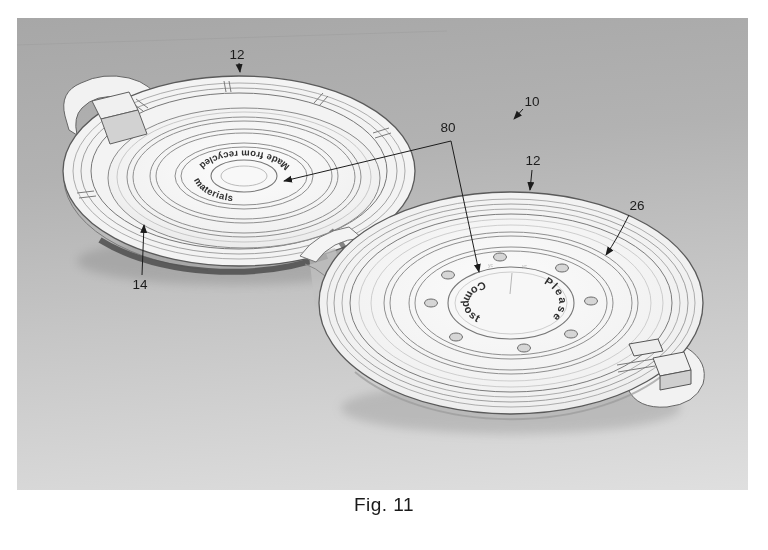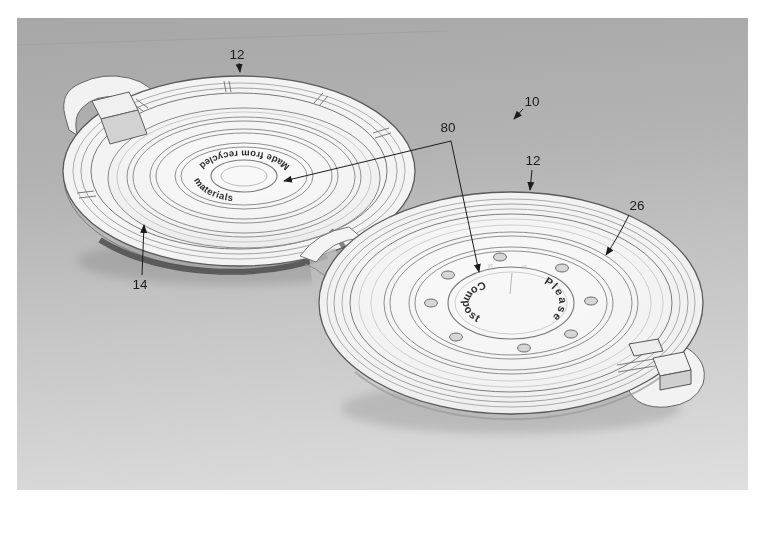--- a/index.html
+++ b/index.html
@@ -177,13 +177,14 @@
         <text class="ref" x="431" y="114" text-anchor="middle">80</text>
         <path class="ln" d="M434,123 L267,163" marker-end="url(#arw)"></path>
         <path class="ln" d="M434,123 L462,254" marker-end="url(#arw)"></path>
 
         <text class="ref" x="123" y="271" text-anchor="middle">14</text>
         <line class="ln" x1="125" y1="257" x2="127" y2="207" marker-end="url(#arw)"></line>
       </g>
     </svg>
   </div>
 
+  <div class="caption">Fig. 11</div>
 </div>
 
 </body></html>

